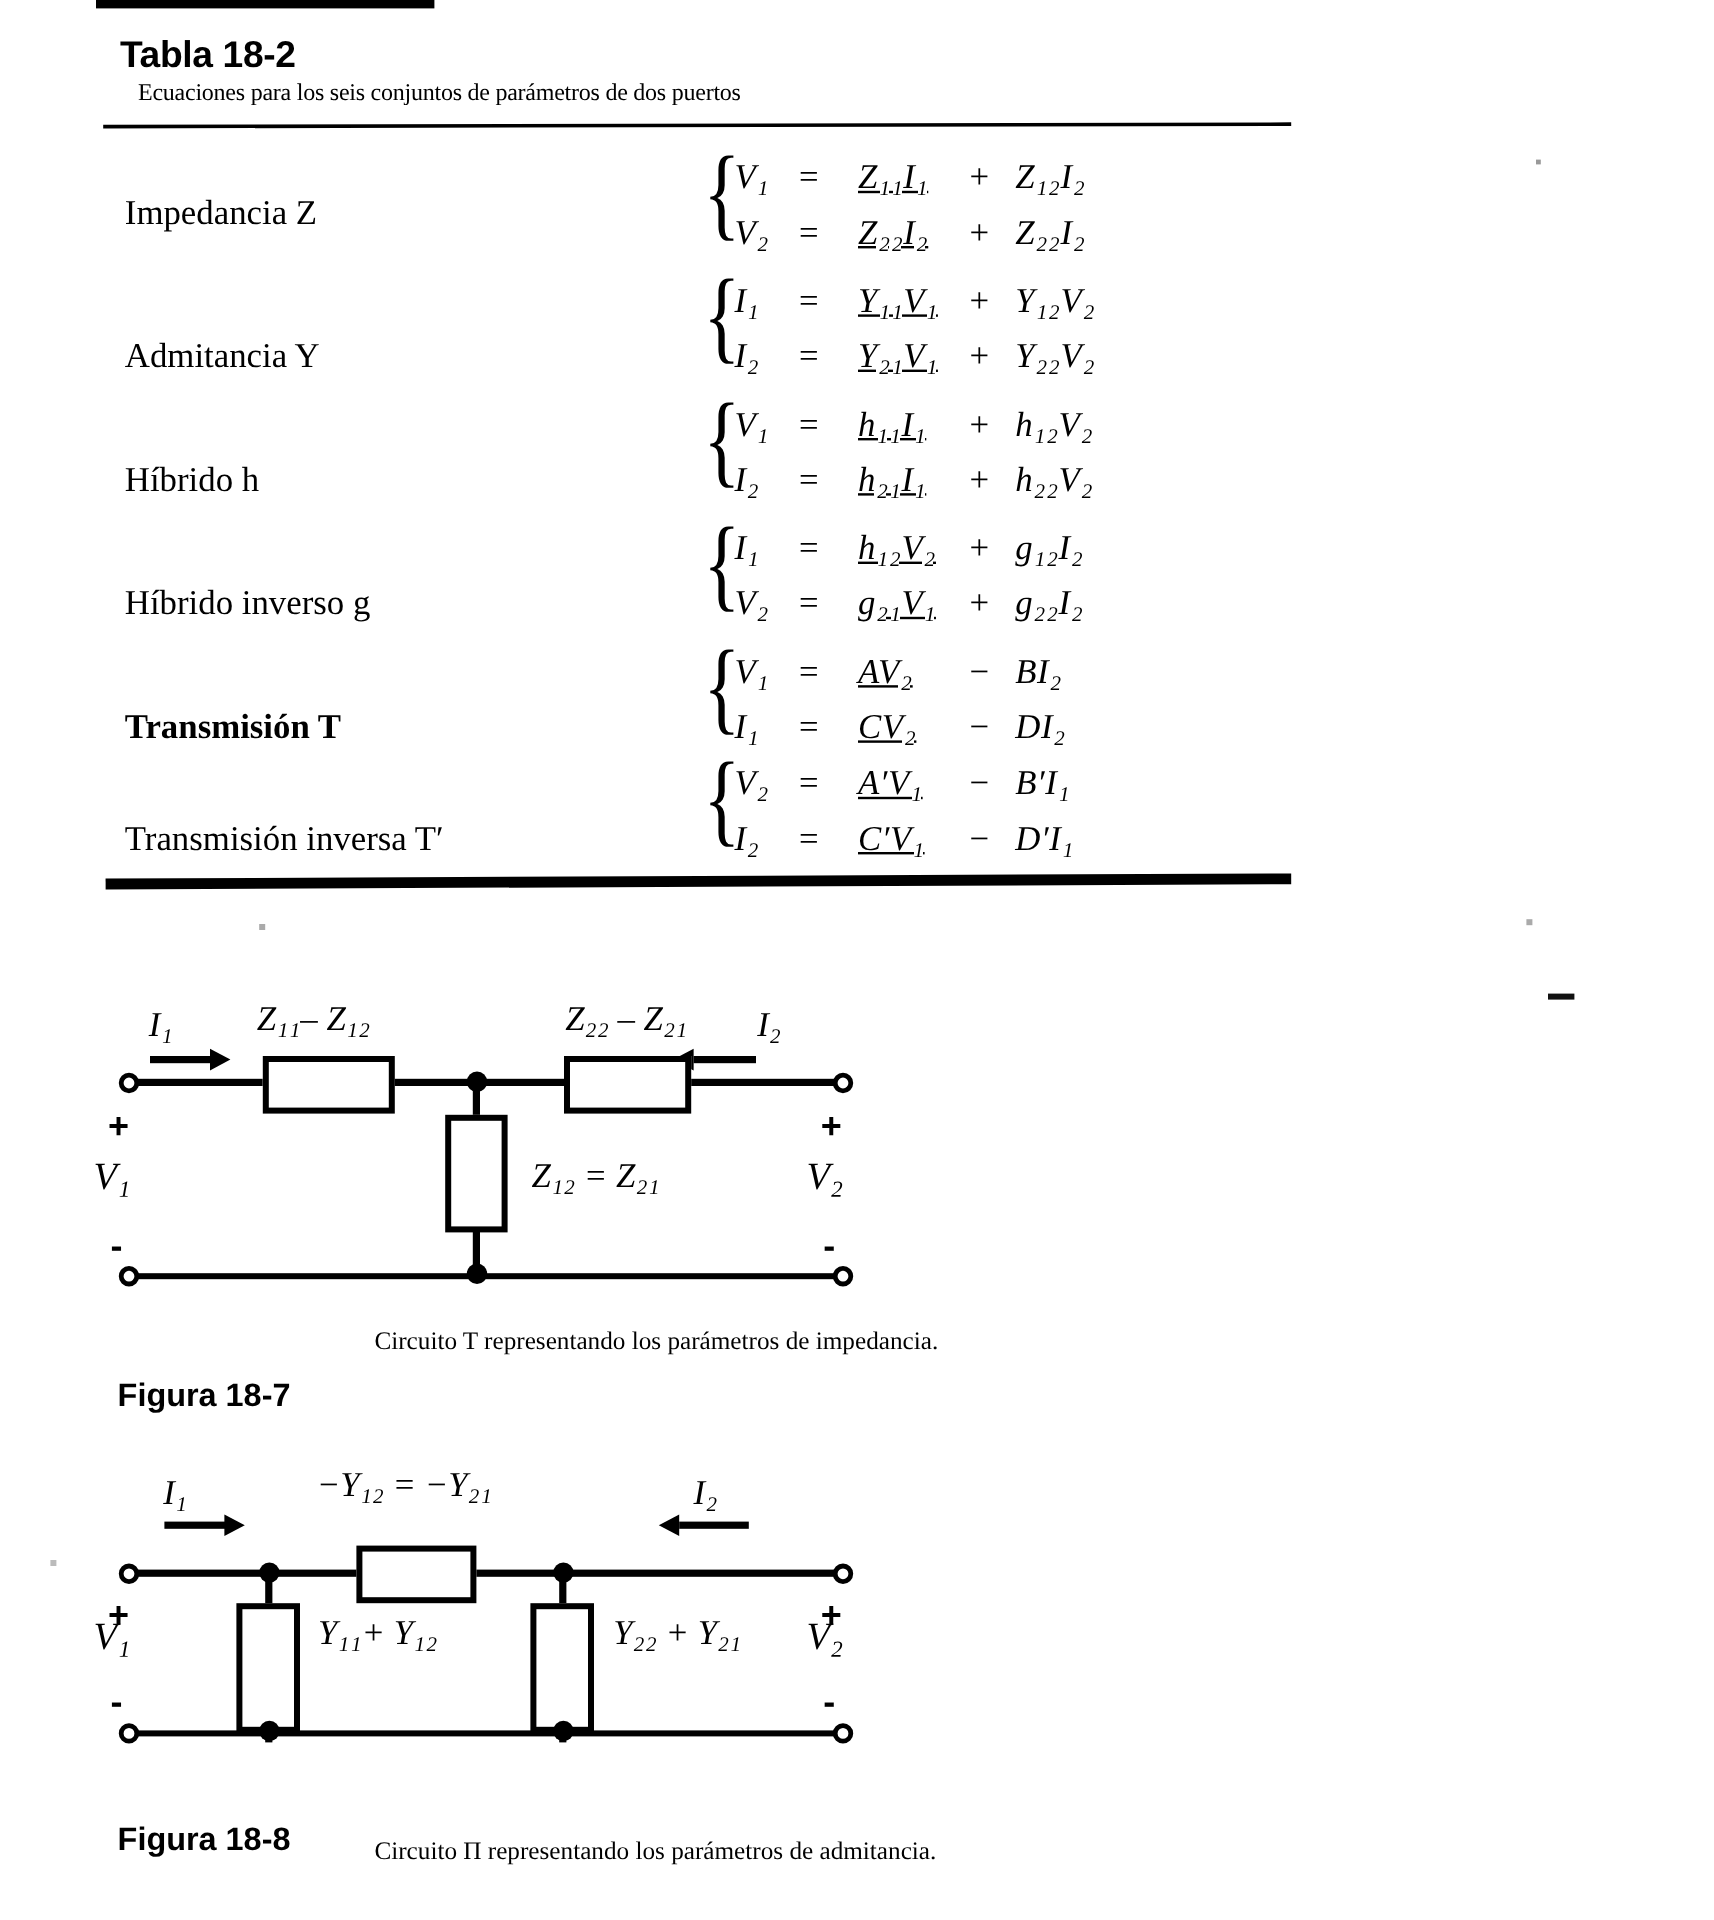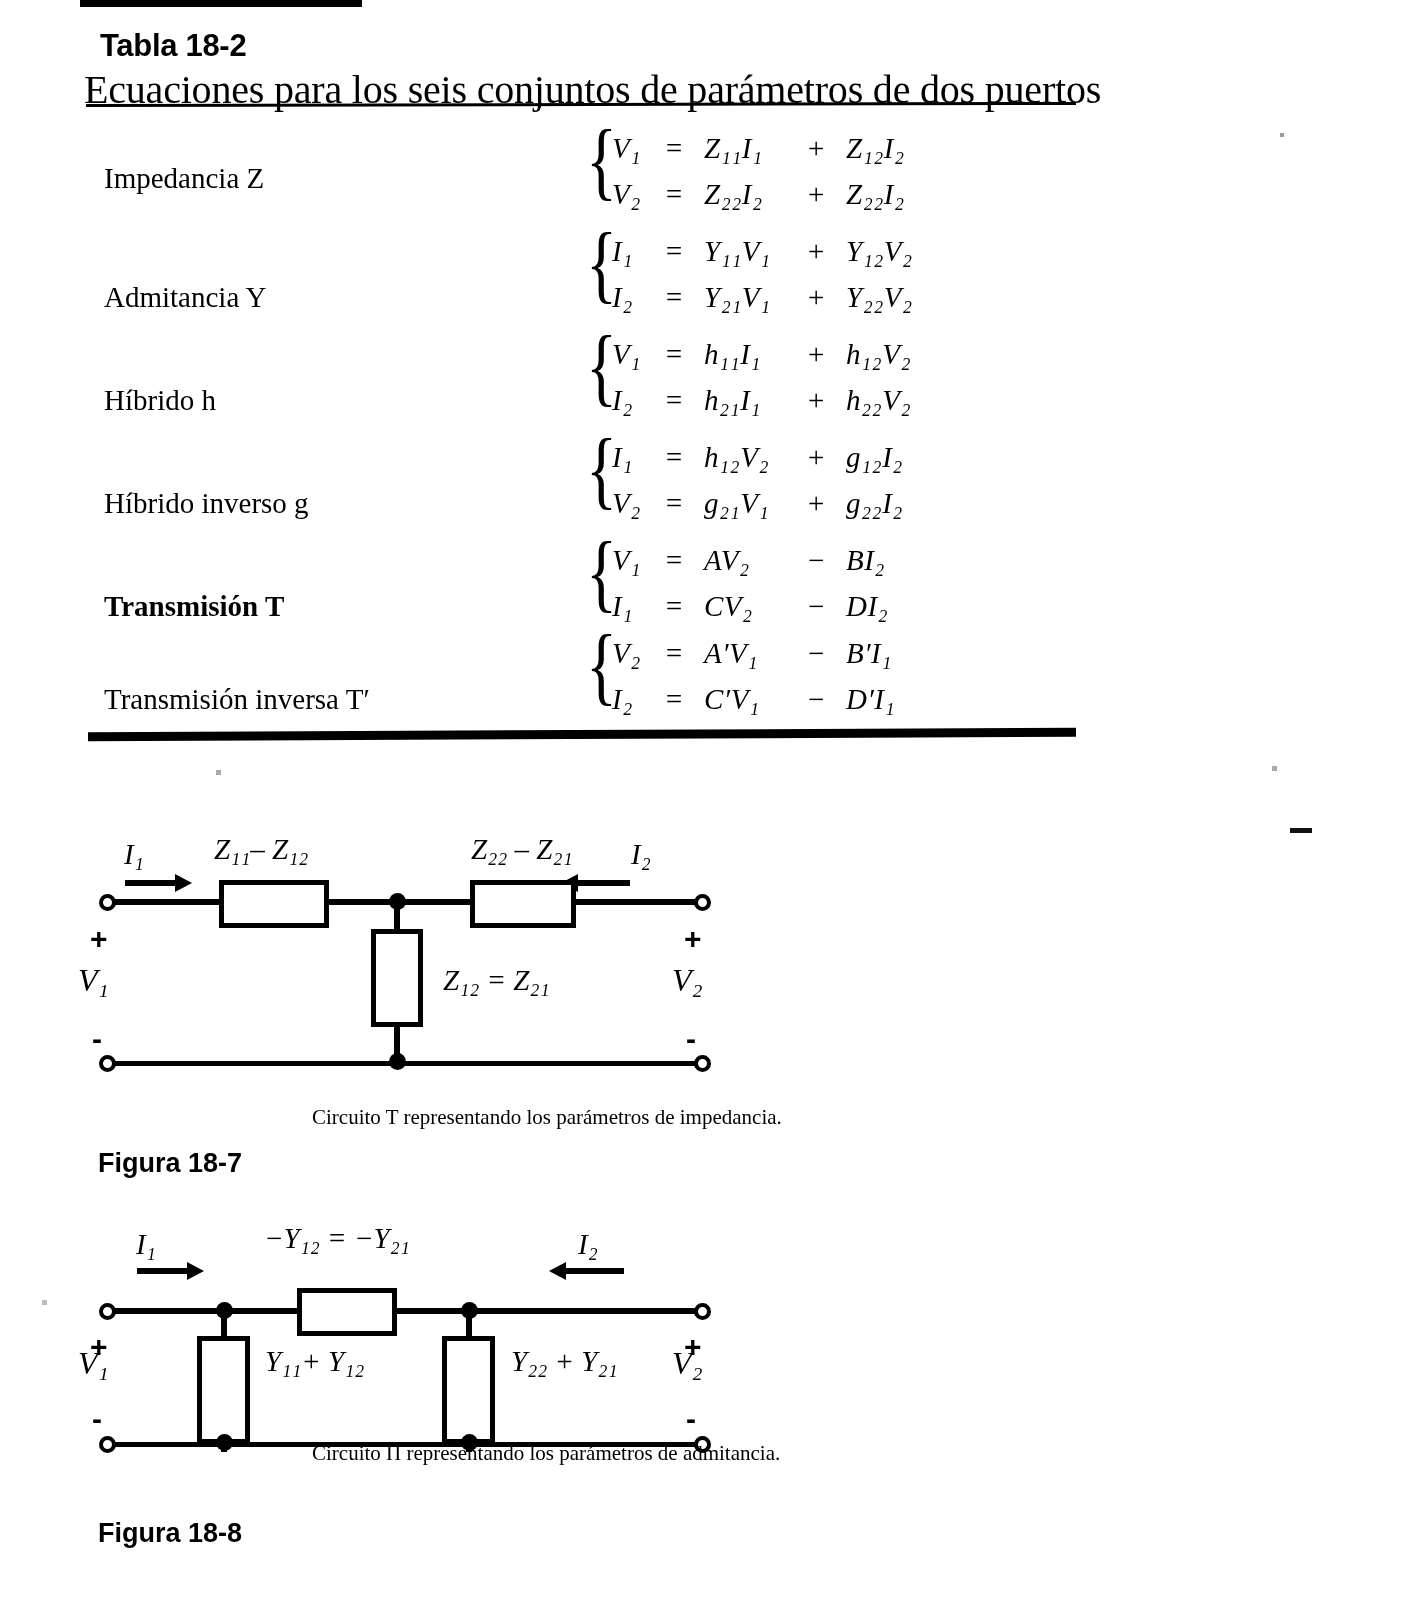--- a/index.html
+++ b/index.html
@@ -31,23 +31,23 @@
   
   .tbl-title {
     left: 100px;
     top: 28px;
     font-family: "Liberation Sans", "DejaVu Sans", sans-serif;
     font-weight: bold;
     font-size: 31px;
     letter-spacing: -0.3px;
   }
   .tbl-sub {
-    left: 84px;
+    left: 115px;
     top: 66px;
-    font-size: 40px;
+    font-size: 20px;
     letter-spacing: -0.2px;
   }
   .rule-thin {
     left: 86px;
     top: 103px;
     width: 990px;
     height: 3px;
     background: #000;
     transform: rotate(-0.12deg);
   }
@@ -90,21 +90,21 @@
   .eq-line {
     position: absolute;
     left: 26px;
     font-size: 29px;
     font-style: italic;
     white-space: nowrap;
     letter-spacing: 0.5px;
   }
   .eq-lhs  { position: absolute; left: 0px;   width: 46px; text-align: left; }
   .eq-eqs  { position: absolute; left: 52px;  }
-  .eq-t1   { position: absolute; left: 92px; }
+  .eq-t1   { position: absolute; left: 103px; text-decoration: underline; }
   .eq-op   { position: absolute; left: 196px; font-style: normal; }
   .eq-t2   { position: absolute; left: 234px; }
 
   
   .wire  { position: absolute; background: #000; }
   .box   { position: absolute; border: 5px solid #000; background: #fff; box-sizing: border-box; }
   .dot   { position: absolute; width: 17px; height: 17px; border-radius: 50%; background: #000; }
   .term  { position: absolute; width: 17px; height: 17px; border-radius: 50%; border: 4px solid #000; background: #fff; box-sizing: border-box; }
   .clabel{ position: absolute; font-size: 29px; font-style: italic; white-space: nowrap; }
   .psign { position: absolute; font-size: 30px; font-weight: bold; font-family: "Liberation Sans","DejaVu Sans",sans-serif; }
@@ -365,19 +365,19 @@
 
   <div class="psign" style="left:90px; top:1330px;">+</div>
   <div class="psign" style="left:684px; top:1330px;">+</div>
   <div class="psign" style="left:92px; top:1402px;">-</div>
   <div class="psign" style="left:686px; top:1402px;">-</div>
   <div class="clabel" style="left:78px; top:1345px; font-size:32px;">V₁</div>
   <div class="clabel" style="left:672px; top:1345px; font-size:32px;">V₂</div>
 </div>
 
 <div class="fig-num" style="top:1518px;">Figura 18-8</div>
-<div class="fig-txt" style="top:1441px;">Circuito Π representando los parámetros de admitancia.</div>
+<div class="fig-txt" style="top:1530px;">Circuito Π representando los parámetros de admitancia.</div>
 
 <div class="artifact" style="left:1290px; top:828px; width:22px; height:5px;"></div>
 <div class="artifact" style="left:1280px; top:133px; width:4px; height:4px; background:#999;"></div>
 <div class="artifact" style="left:216px; top:770px; width:5px; height:5px; background:#aaa;"></div>
 <div class="artifact" style="left:1272px; top:766px; width:5px; height:5px; background:#aaa;"></div>
 <div class="artifact" style="left:42px; top:1300px; width:5px; height:5px; background:#bbb;"></div>
 
 </body></html>

